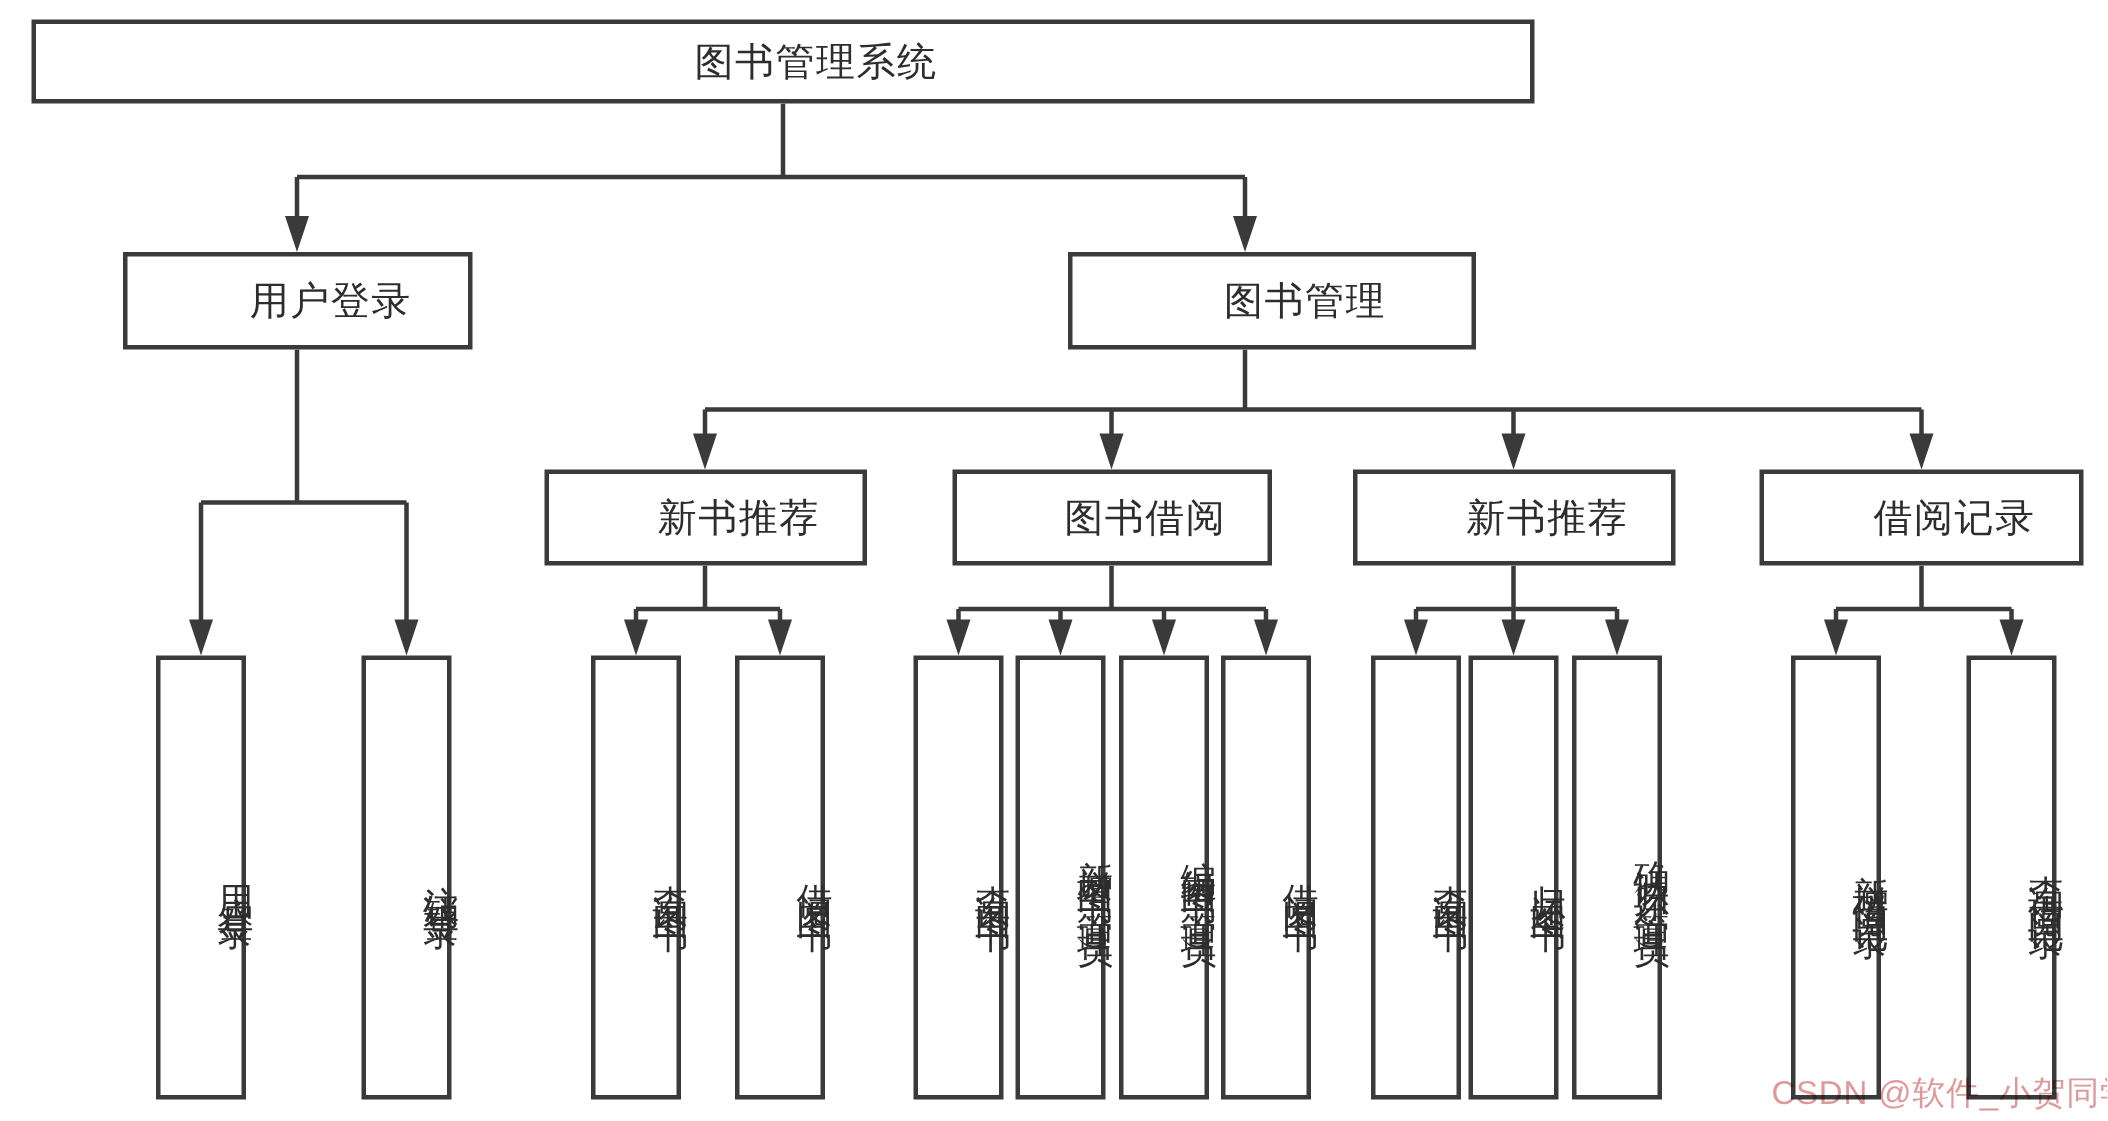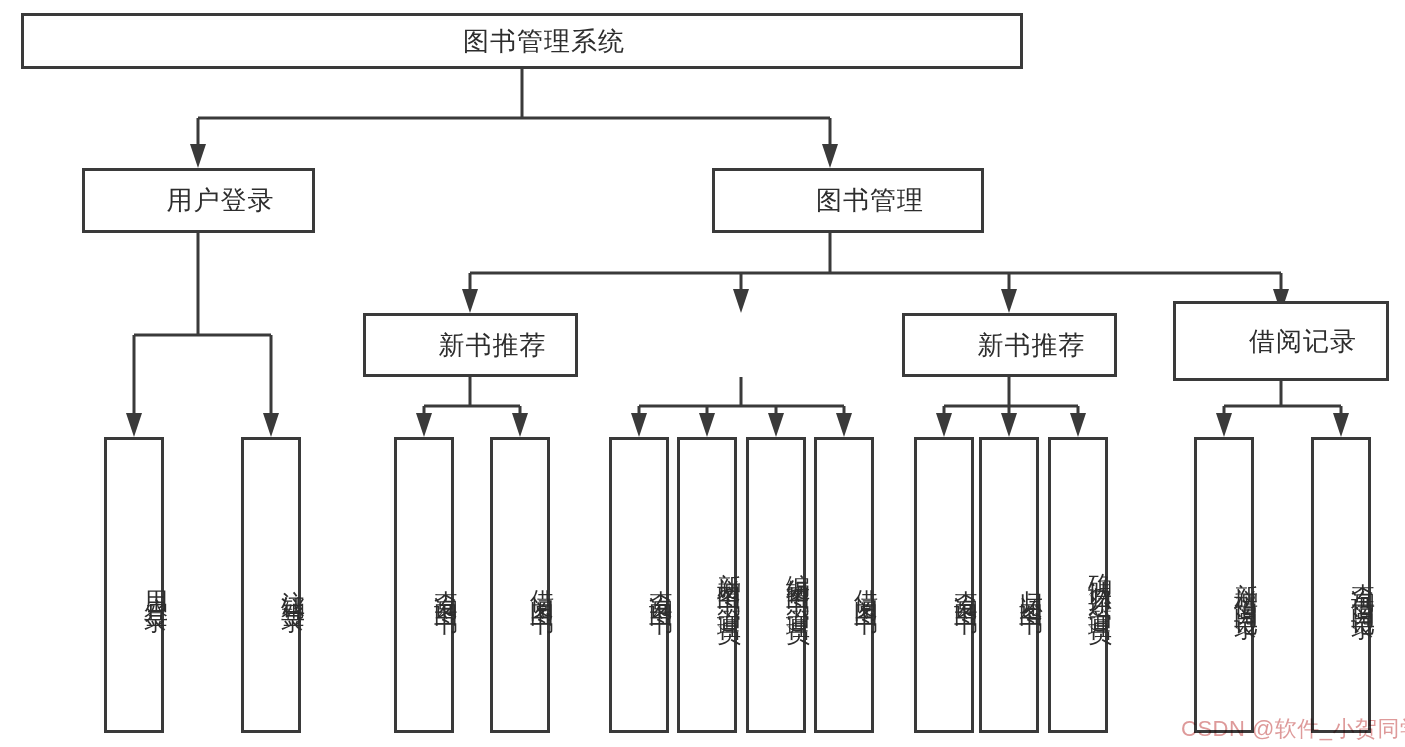--- a/index.html
+++ b/index.html
@@ -84,24 +84,27 @@
   <div class="box" style="left:82px;top:168px;width:233px;height:65px">
     <span class="h-label">用户登录</span>
   </div>
   <div class="box" style="left:712px;top:168px;width:272px;height:65px">
     <span class="h-label">图书管理</span>
   </div>
 
   <div class="box" style="left:363px;top:313px;width:215px;height:64px">
     <span class="h-label">新书推荐</span>
   </div>
+  <div class="box" style="left:635px;top:313px;width:213px;height:64px">
+    <span class="h-label">图书借阅</span>
+  </div>
   <div class="box" style="left:902px;top:313px;width:215px;height:64px">
     <span class="h-label">新书推荐</span>
   </div>
-  <div class="box" style="left:1173px;top:301px;width:216px;height:80px">
+  <div class="box" style="left:1173px;top:313px;width:216px;height:64px">
     <span class="h-label">借阅记录</span>
   </div>
 
   <div class="box" style="left:104px;top:437px;width:60px;height:296px">
     <span class="v-label">用户登录</span>
   </div>
   <div class="box" style="left:241px;top:437px;width:60px;height:296px">
     <span class="v-label">注销登录</span>
   </div>
 

